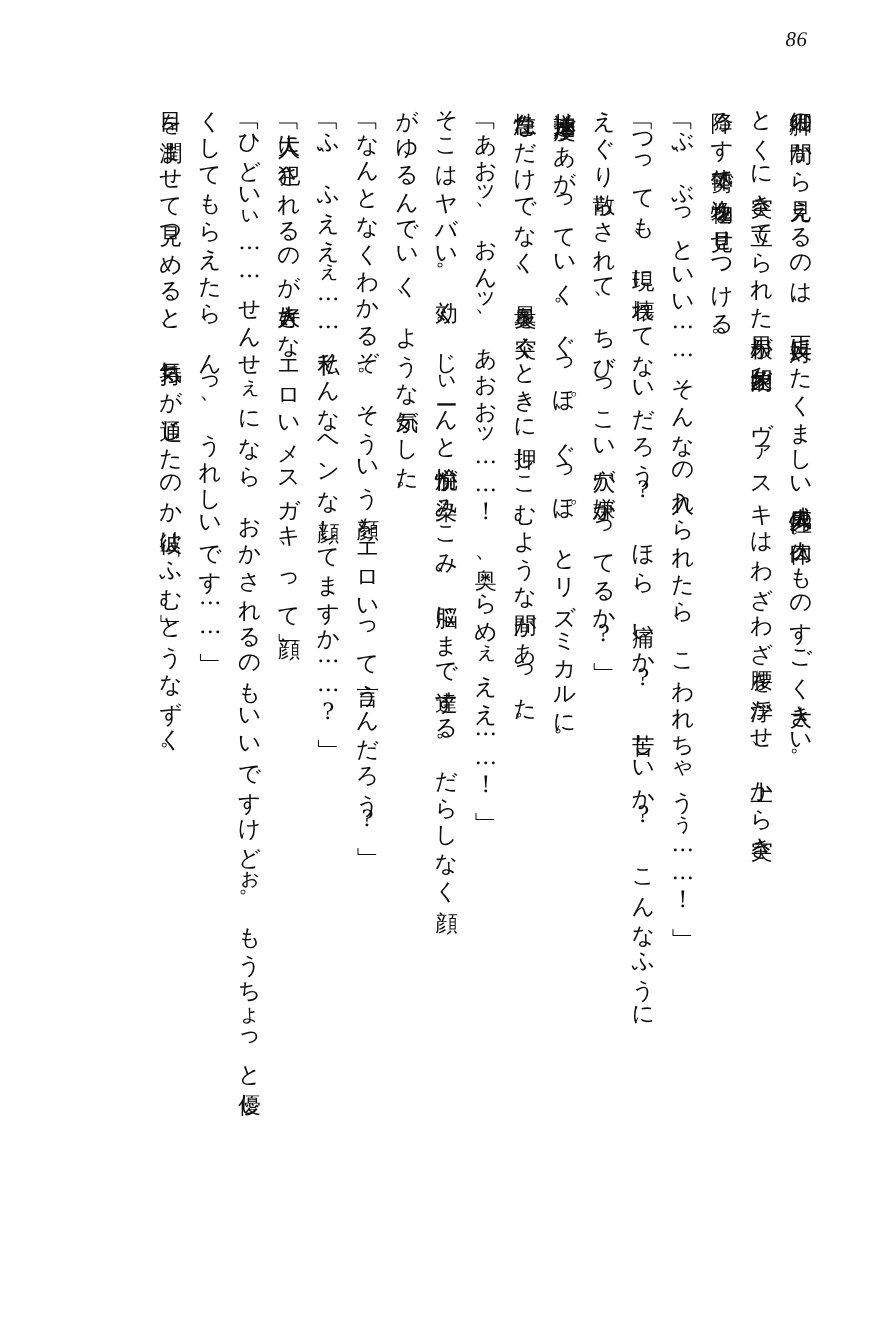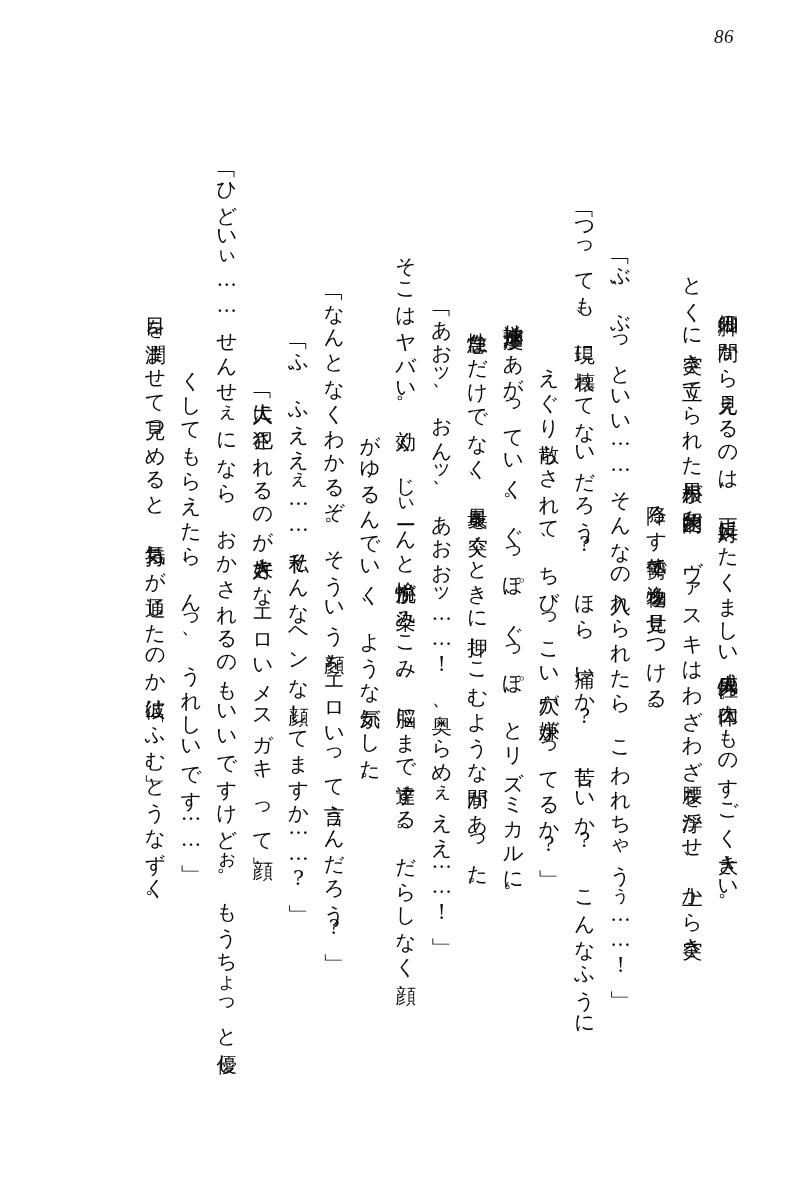--- a/index.html
+++ b/index.html
@@ -13,21 +13,20 @@
     position: relative;
     font-family: "Liberation Serif", "DejaVu Serif", serif;
     color: #0a0a0a;
     overflow: hidden;
   }
 
   .page {
     position: absolute;
     inset: 0;
     background: #ffffff;
-    text-align: center;
   }
 
   
   .page-number {
     position: absolute;
     top: 26px;
     right: 66px;
     font-size: 19px;
     font-style: italic;
     font-family: "Liberation Serif", "DejaVu Serif", serif;

